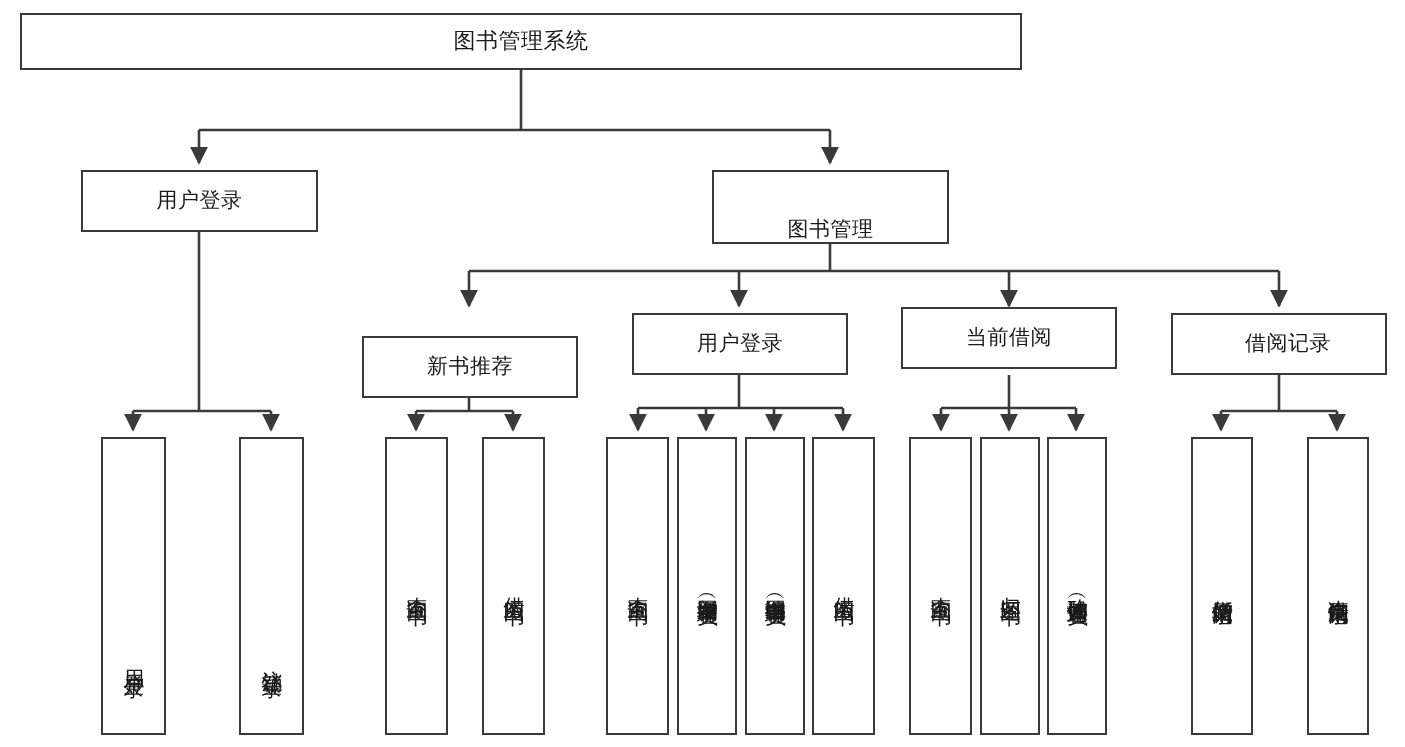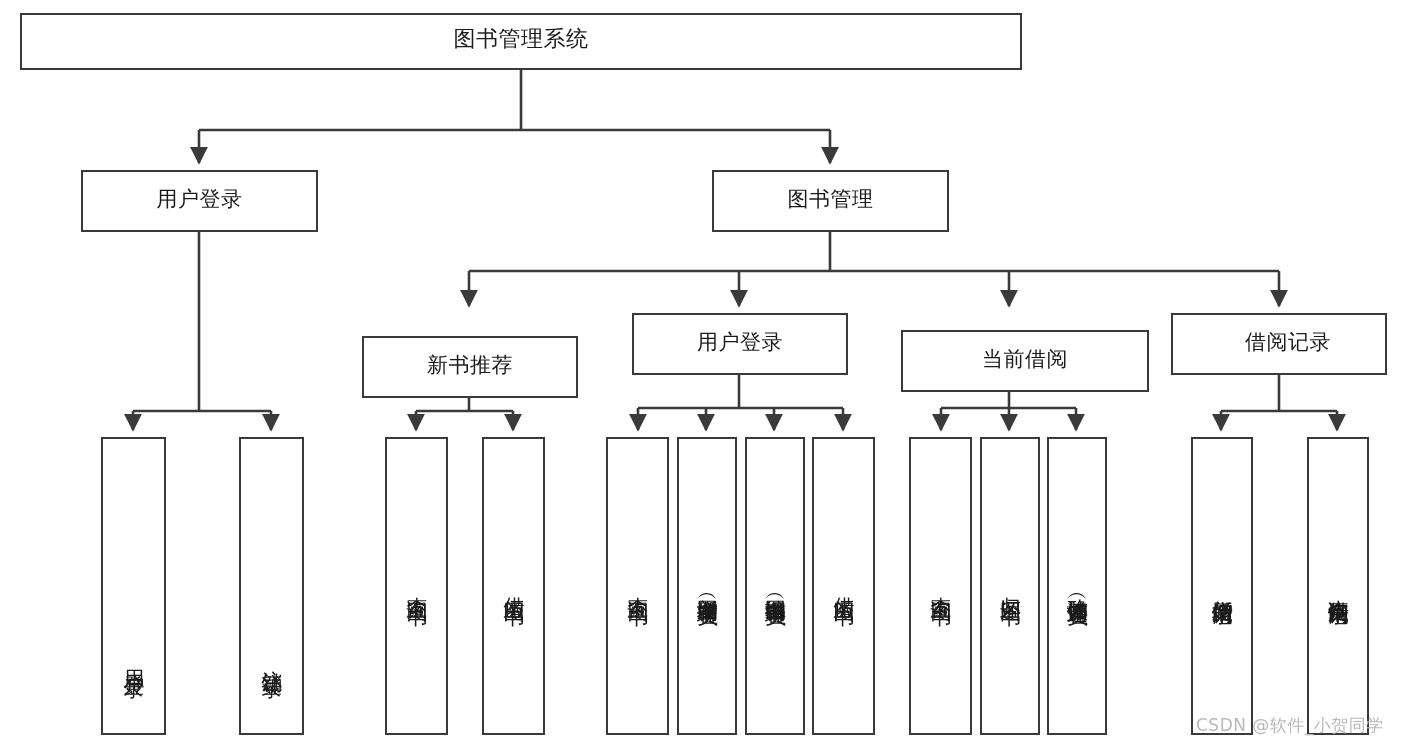--- a/index.html
+++ b/index.html
@@ -37,21 +37,20 @@
   .node .label {
     display: block;
     text-align: center;
     line-height: 1.12;
     white-space: pre;
   }
   
   .node.horiz .label {
     font-size: 21px;
     letter-spacing: 0.5px;
-    font-family: Liberation Mono, monospace;
   }
   .node.root .label {
     font-size: 22px;
   }
   
   .node.vert {
     align-items: center;
     justify-content: center;
     padding: 4px 0;
   }
@@ -134,31 +133,31 @@
     </g>
   </svg>
 
   <div class="node horiz root" style="left:20px; top:13px; width:1002px; height:57px;">
     <span class="label">图书管理系统</span>
   </div>
 
   <div class="node horiz" style="left:81px; top:170px; width:237px; height:62px;">
     <span class="label">用户登录</span>
   </div>
-  <div class="node horiz" style="left:712px; top:170px; width:237px; height:62px;">
+  <div class="node horiz" style="left:712px; top:170px; width:237px; height:74px;align-items:flex-end;">
     <span class="label">图书管理</span>
   </div>
 
   <div class="node horiz" style="left:362px; top:313px; width:216px; height:62px;margin-top:23px;">
     <span class="label">新书推荐</span>
   </div>
   <div class="node horiz" style="left:632px; top:313px; width:216px; height:62px;">
     <span class="label">用户登录</span>
   </div>
-  <div class="node horiz" style="left:901px; top:330px; width:248px; height:62px;justify-content:center;">
+  <div class="node horiz" style="left:901px; top:307px; width:216px; height:62px;justify-content:center;">
     <span class="label">当前借阅</span>
   </div>
   <div class="node horiz" style="left:1171px; top:313px; width:216px; height:62px;padding-left:18px;">
     <span class="label">借阅记录</span>
   </div>
 
   <div class="node vert bottomed" style="left:101px; top:437px; width:65px; height:298px;">
     <span class="label">用户登录</span>
   </div>
   <div class="node vert bottomed" style="left:239px; top:437px; width:65px; height:298px;">
@@ -195,15 +194,14 @@
     <span class="label">确认归还（管理员）</span>
   </div>
 
   <div class="node vert tight" style="left:1191px; top:437px; width:62px; height:298px;">
     <span class="label">新增借阅记录</span>
   </div>
   <div class="node vert tight" style="left:1307px; top:437px; width:62px; height:298px;">
     <span class="label">查询借阅记录</span>
   </div>
 
-  <div class="watermark">CSDN @软件_小贺同学</div>
 
 </div>
 
 </body></html>

